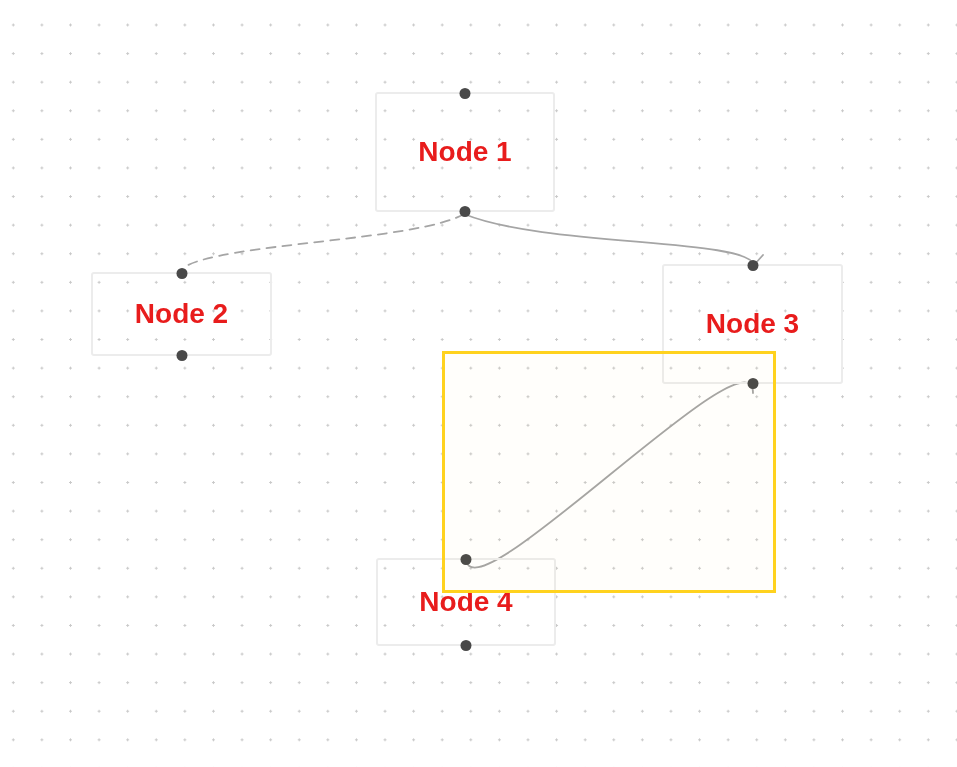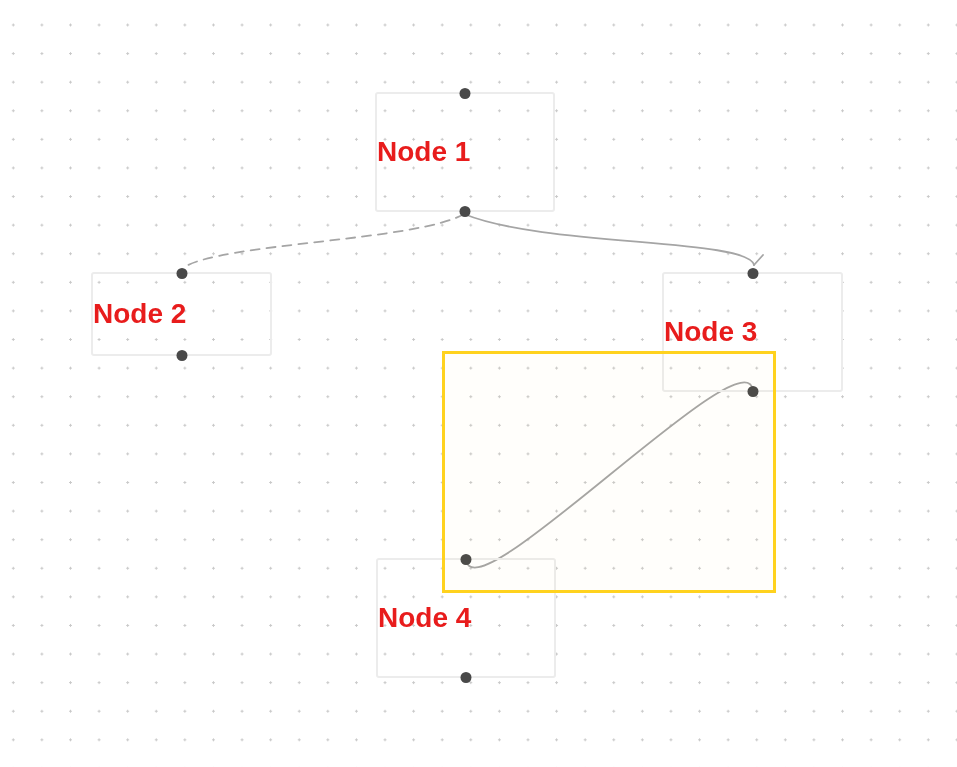--- a/index.html
+++ b/index.html
@@ -35,21 +35,21 @@
 
   .nodes-layer { position: absolute; left: 0; top: 0; z-index: 2; }
 
   .node {
     position: absolute;
     border: 2px solid #ececec;
     border-radius: 3px;
     background: transparent;
     display: flex;
     align-items: center;
-    justify-content: flex-start;
+    justify-content: center;
   }
   .node-label {
     color: #e81c1c;
     font-weight: 700;
     font-size: 28px;
     line-height: 1;
     user-select: none;
   }
   .handle {
     position: absolute;
@@ -91,25 +91,25 @@
       <div class="node" style="left: 375px; top: 92px; width: 180px; height: 120px; border-color: rgb(236, 236, 236);">
         <div class="node-label" style="color: rgb(232, 28, 28);">Node 1</div>
         <div class="handle top" style="background: rgb(73, 73, 73);"></div>
         <div class="handle bottom" style="background: rgb(73, 73, 73);"></div>
       </div>
       <div class="node" style="left: 91px; top: 272px; width: 181px; height: 84px; border-color: rgb(236, 236, 236);">
         <div class="node-label" style="color: rgb(232, 28, 28);">Node 2</div>
         <div class="handle top" style="background: rgb(73, 73, 73);"></div>
         <div class="handle bottom" style="background: rgb(73, 73, 73);"></div>
       </div>
-      <div class="node" style="left: 662px; top: 272px; width: 181px; height: 120px; border-color: rgb(236, 236, 236);">
+      <div class="node" style="left: 662px; top: 264px; width: 181px; height: 120px; border-color: rgb(236, 236, 236);">
         <div class="node-label" style="color: rgb(232, 28, 28);">Node 3</div>
         <div class="handle top" style="background: rgb(73, 73, 73);"></div>
         <div class="handle bottom" style="background: rgb(73, 73, 73);"></div>
       </div>
-      <div class="node" style="left: 376px; top: 558px; width: 180px; height: 120px; border-color: rgb(236, 236, 236);">
+      <div class="node" style="left: 376px; top: 558px; width: 180px; height: 88px; border-color: rgb(236, 236, 236);">
         <div class="node-label" style="color: rgb(232, 28, 28);">Node 4</div>
         <div class="handle top" style="background: rgb(73, 73, 73);"></div>
         <div class="handle bottom" style="background: rgb(73, 73, 73);"></div>
       </div>
     </div>
   <div class="selection-rect" id="selection-rect" style="left: 442px; top: 351px; width: 334px; height: 242px; border-color: rgb(255, 210, 30);"></div>
 </div>
 
 </body></html>

